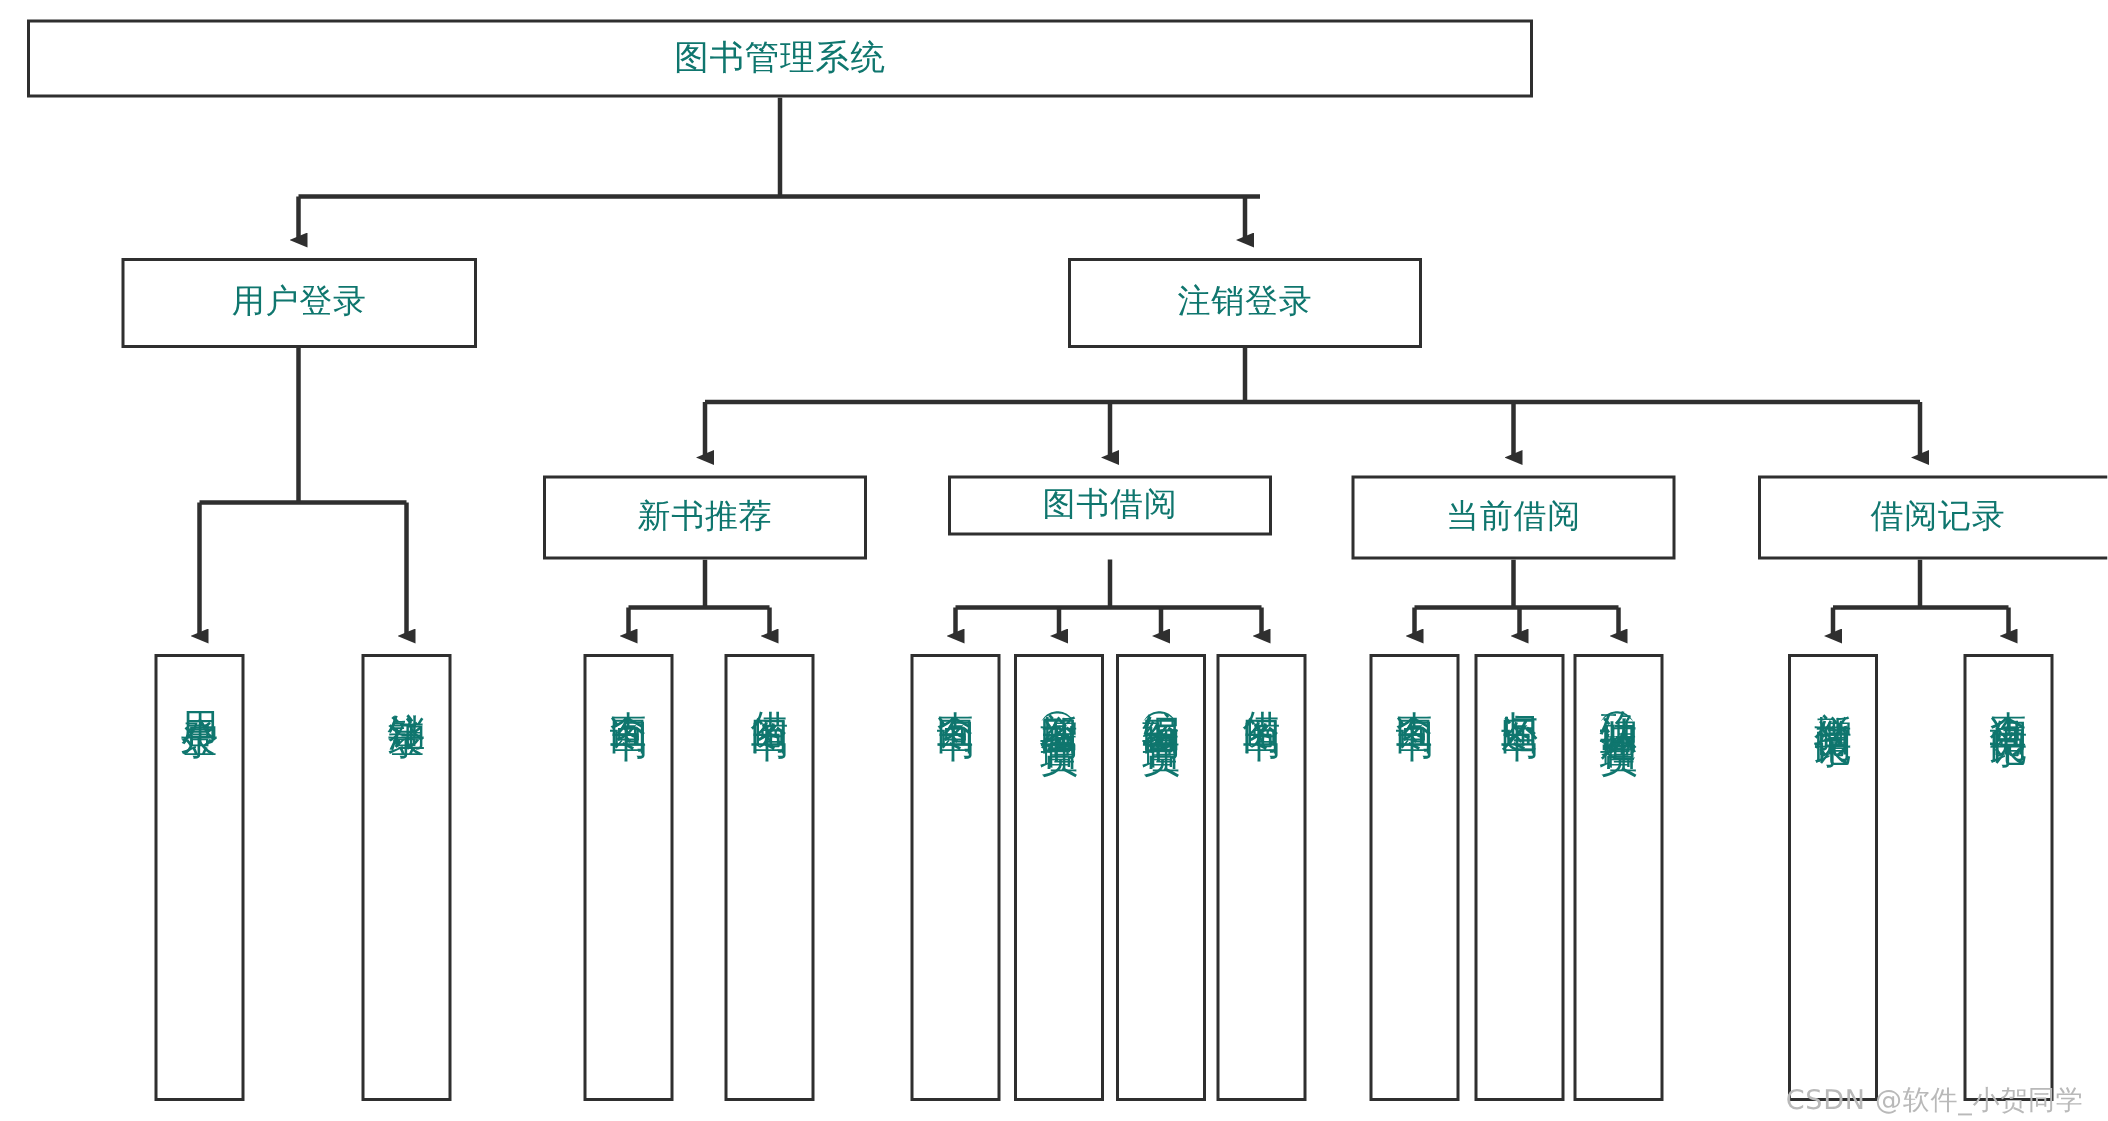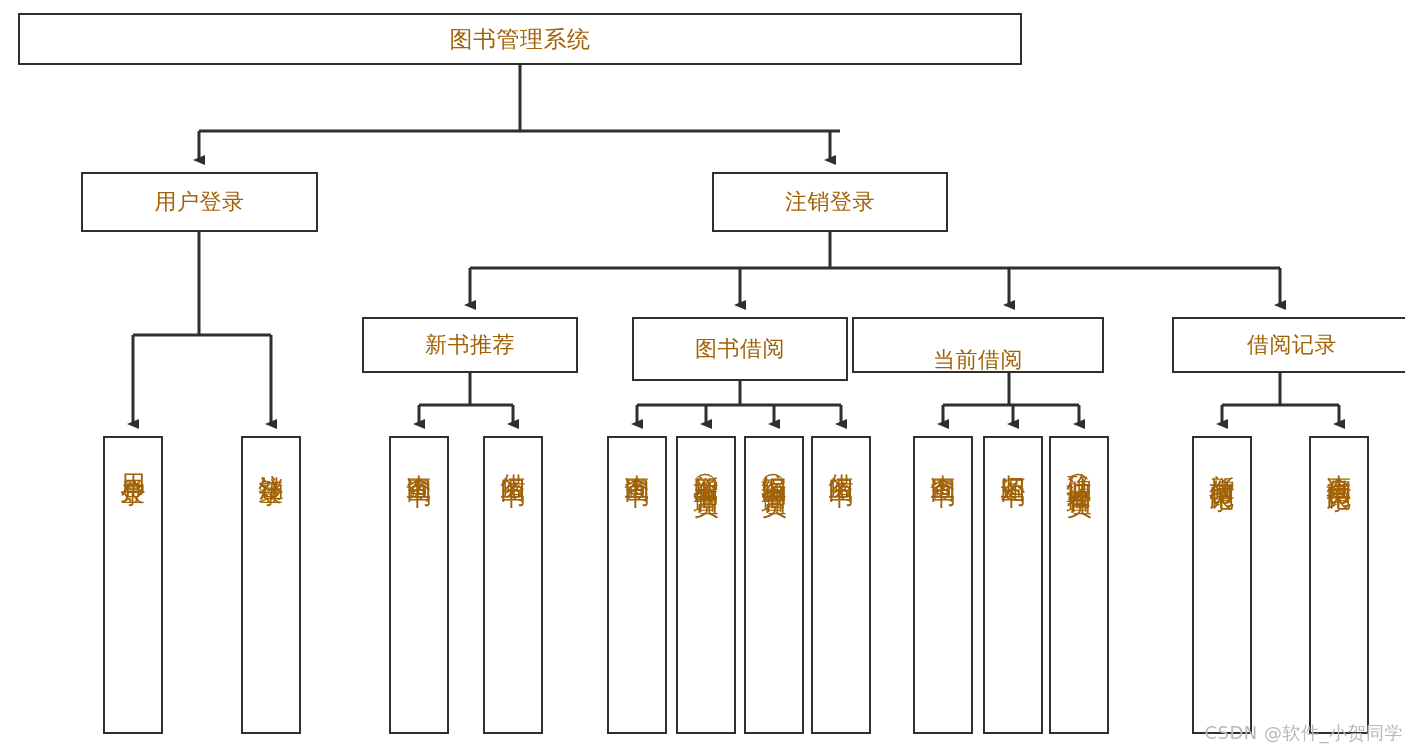--- a/index.html
+++ b/index.html
@@ -21,21 +21,21 @@
     pointer-events:none;
   }
   .node{
     position:absolute;
     box-sizing:border-box;
     border:2px solid #2f2f2f;
     background:#ffffff;
     display:flex;
     align-items:center;
     justify-content:center;
-    color:#a16207;
+    color:#0f766e;
   }
   .node .lbl{
     display:block;
     white-space:nowrap;
     letter-spacing:0.5px;
   }
   
   .node.h{ }
   .node.h .lbl{
     font-size:22px;
@@ -51,21 +51,21 @@
   .node.v .lbl{
     writing-mode:vertical-rl;
     text-orientation:upright;
     font-size:25px;
     line-height:1.08;
     letter-spacing:3px;
     white-space:nowrap;
   }
   .watermark{
     position:absolute;
-    right:2px;
+    right:16px;
     bottom:2px;
     font-size:18px;
     color:#b9b9b9;
     white-space:nowrap;
     letter-spacing:0.5px;
   }
 </style>
 </head>
 <body>
 
@@ -128,24 +128,24 @@
   <div class="node h" style="left:81px;top:172px;width:237px;height:60px;">
     <span class="lbl">用户登录</span>
   </div>
   <div class="node h" style="left:712px;top:172px;width:236px;height:60px;">
     <span class="lbl">注销登录</span>
   </div>
 
   <div class="node h" style="left:362px;top:317px;width:216px;height:56px;">
     <span class="lbl">新书推荐</span>
   </div>
-  <div class="node h" style="left:632px;top:317px;width:216px;height:64px;">
+  <div class="node h" style="left:632px;top:317px;width:216px;height:40px;">
     <span class="lbl">图书借阅</span>
   </div>
-  <div class="node h" style="left:852px;top:317px;width:252px;height:56px;align-items:flex-end;">
+  <div class="node h" style="left:901px;top:317px;width:216px;height:56px;">
     <span class="lbl">当前借阅</span>
   </div>
   <div class="node h" style="left:1172px;top:317px;width:240px;height:56px;">
     <span class="lbl">借阅记录</span>
   </div>
 
   <div class="node v" style="left:103px;top:436px;width:60px;height:298px;">
     <span class="lbl">用户登录</span>
   </div>
   <div class="node v" style="left:241px;top:436px;width:60px;height:298px;">

